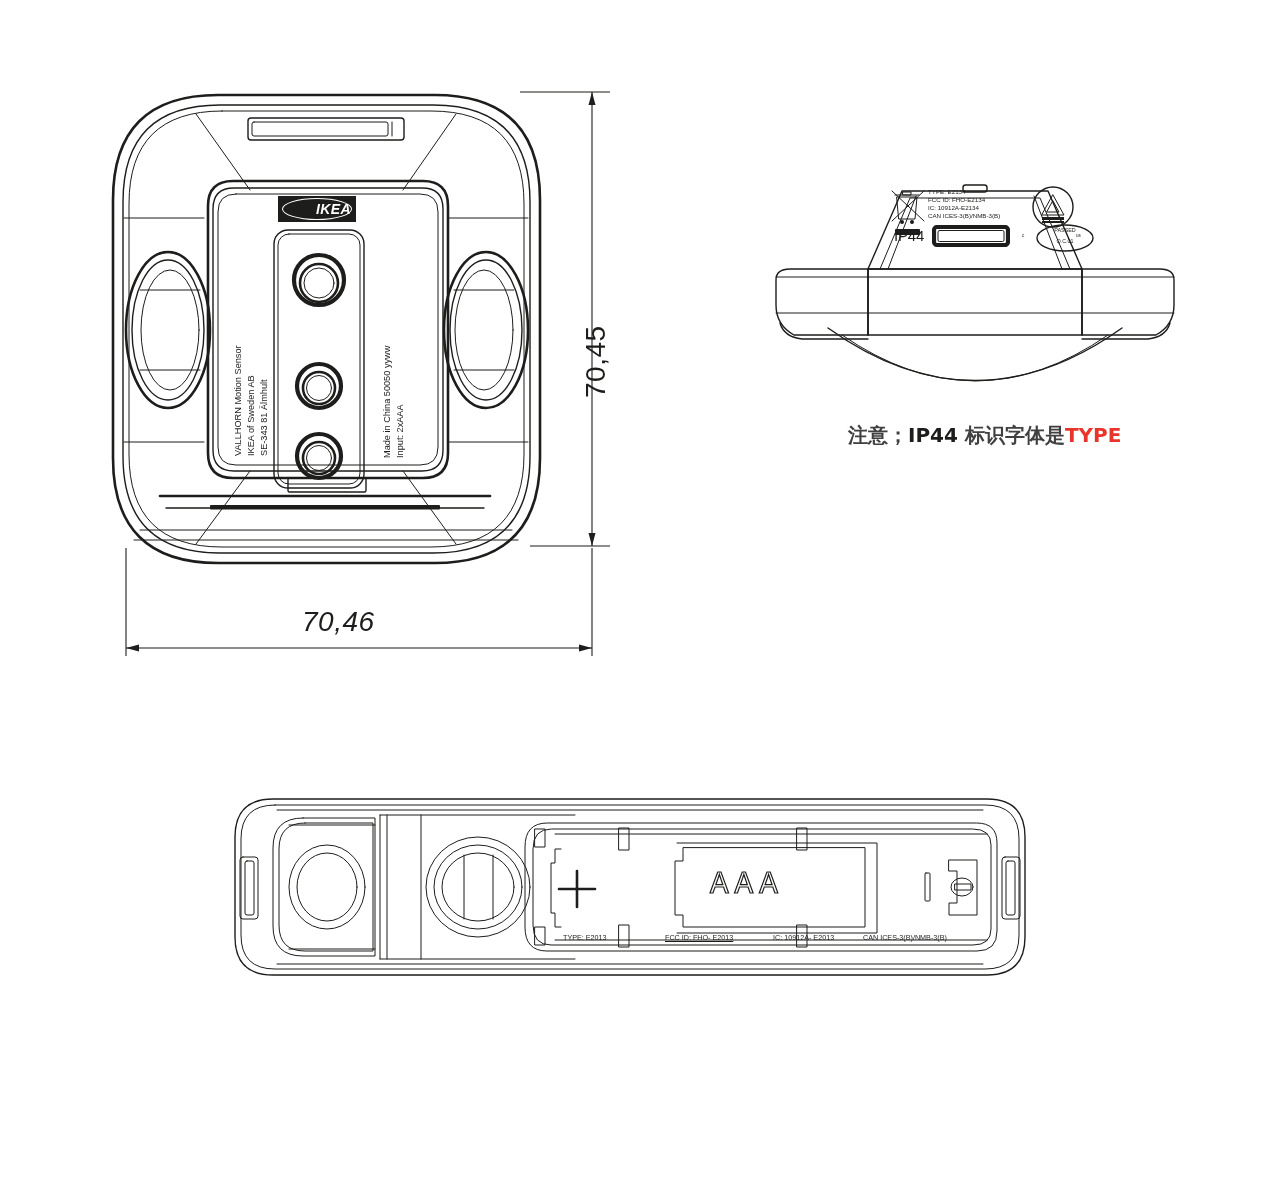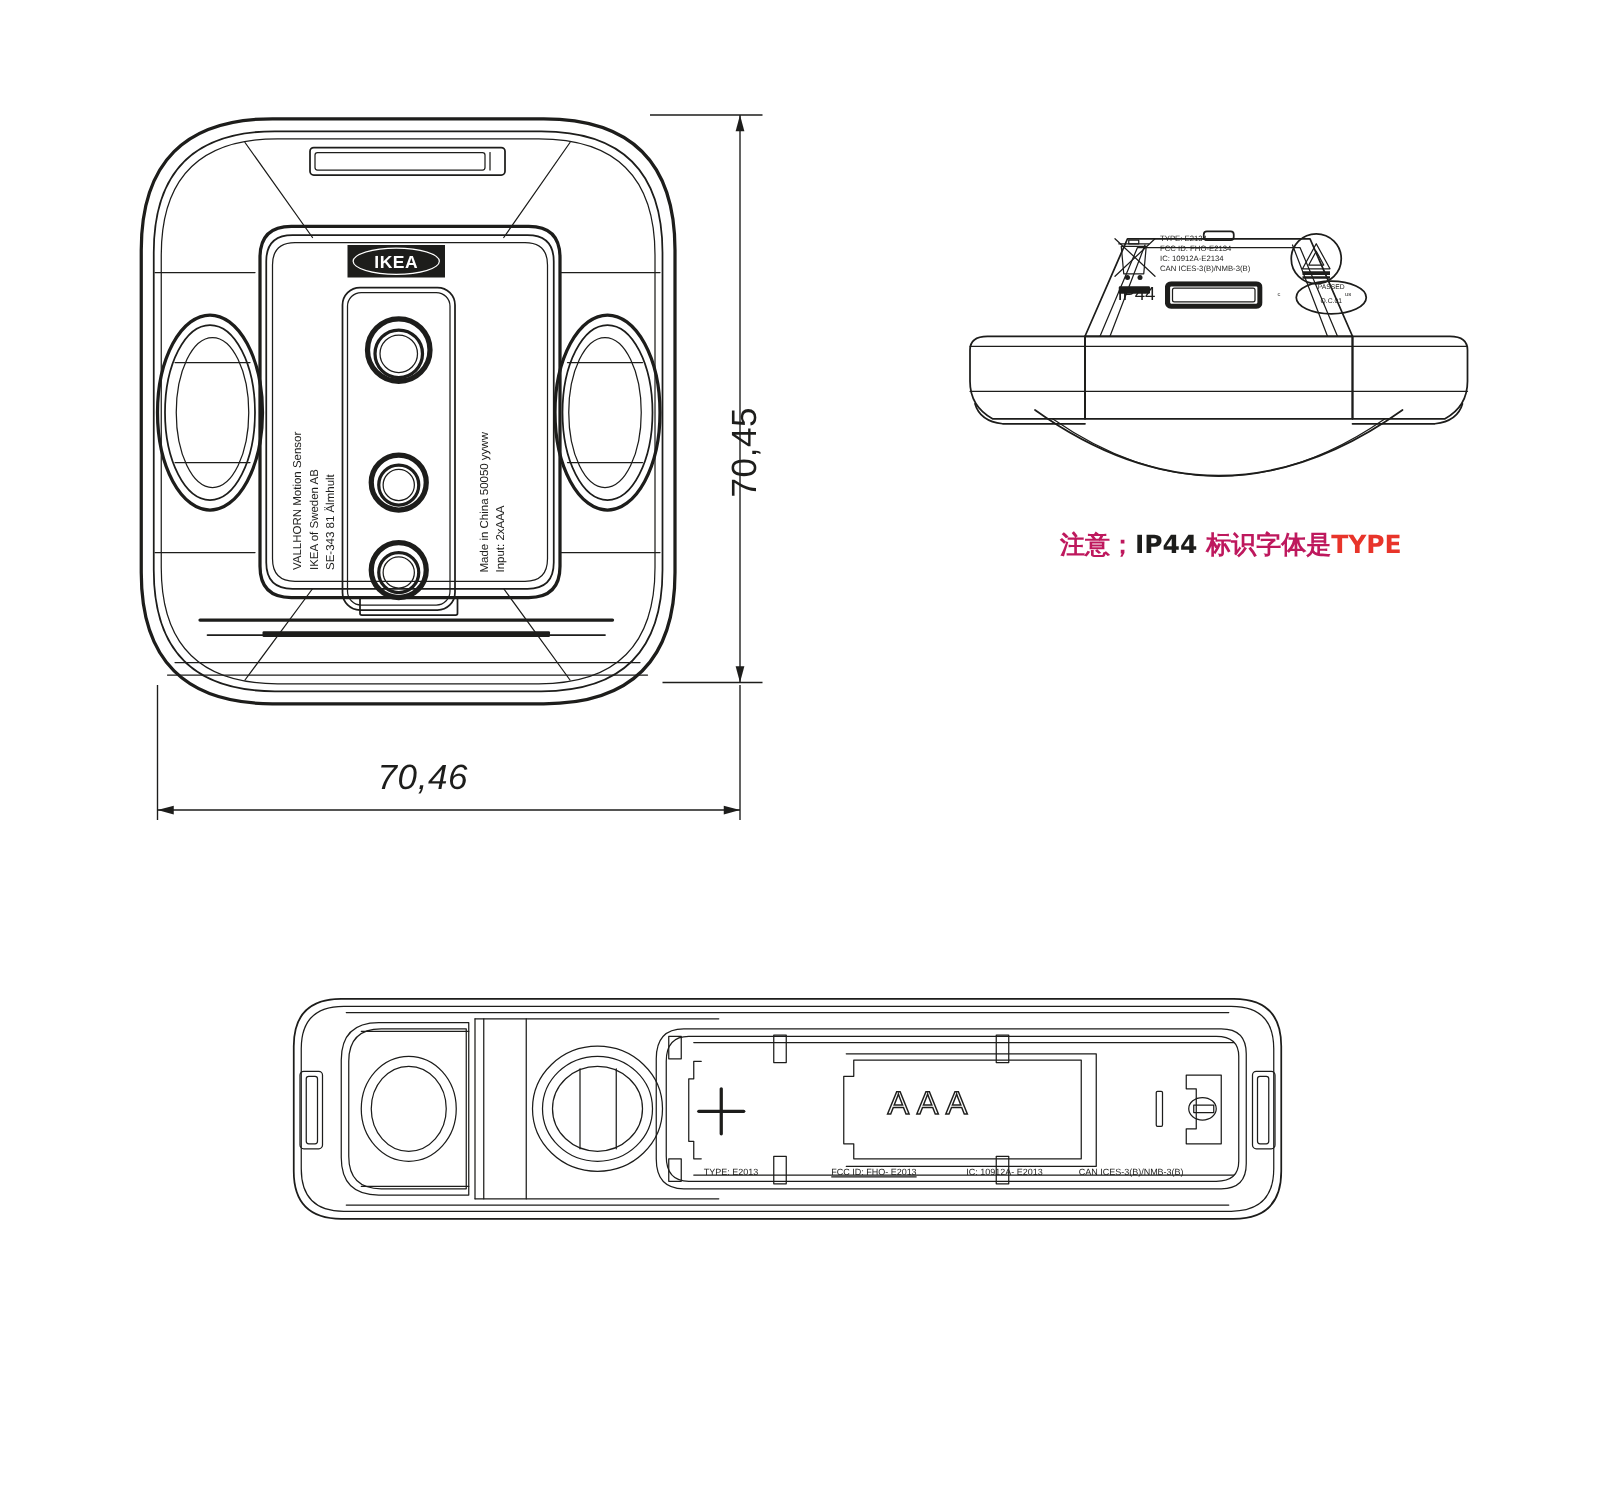--- a/index.html
+++ b/index.html
@@ -53,38 +53,38 @@
 
   .bot-label{
     font-family:"Liberation Sans","DejaVu Sans",sans-serif;
     font-size:7.2px;color:#1d1d1b;white-space:nowrap;
   }
 
   .note{
     font-family:"DejaVu Sans","Liberation Sans",sans-serif;
     font-size:20px;font-weight:700;white-space:nowrap;
   }
-  .note .zh{color:#be185d;}
+  .note .zh{color:#404040;}
   .note .en{color:#1d1d1b;}
   .note .en2{color:#e8342a;}
 
   .ikea-badge{
     background:#1d1d1b;display:flex;align-items:center;justify-content:center;
   }
   .ikea-oval{
     border:1.6px solid #ffffff;border-radius:50%;
-    display:flex;align-items:center;justify-content:center;
+    display:flex;align-items:center;justify-content:flex-end;font-style:italic;
   }
   .ikea-word{
     color:#ffffff;font-family:"Liberation Sans","DejaVu Sans",sans-serif;
     font-weight:700;font-size:14px;letter-spacing:.4px;line-height:1;
   }
   .aaa-word{
-    font-family:Liberation Sans, sans-serif;
-    font-size:26px;letter-spacing:6px;color:transparent;
+    font-family:Liberation Mono, monospace;
+    font-size:31px;letter-spacing:6px;color:transparent;
     -webkit-text-stroke:1.2px #1d1d1b;
   }
 </style>
 </head>
 <body>
 
 <div class="stage">
 
   <div class="abs" style="left:100px;top:78px;width:470px;height:500px;">
     <svg width="470" height="500" viewBox="0 0 470 500">

